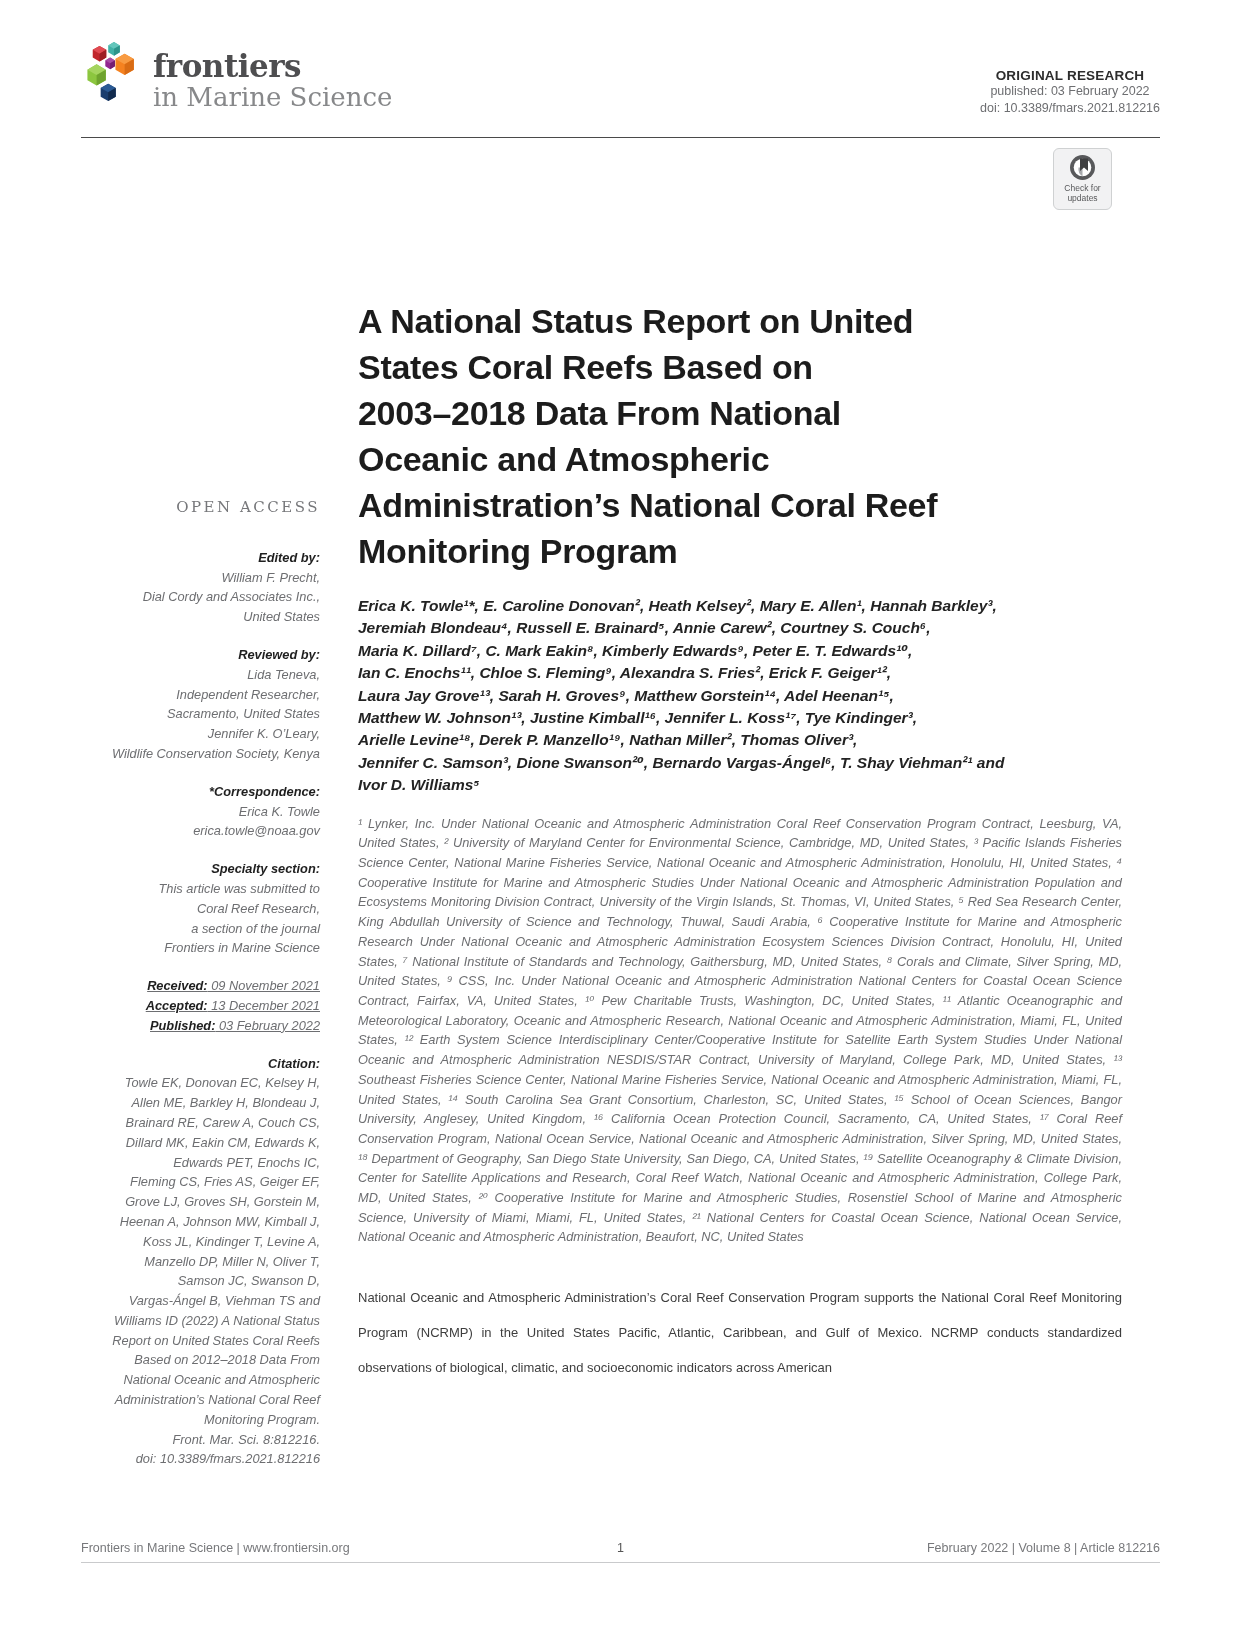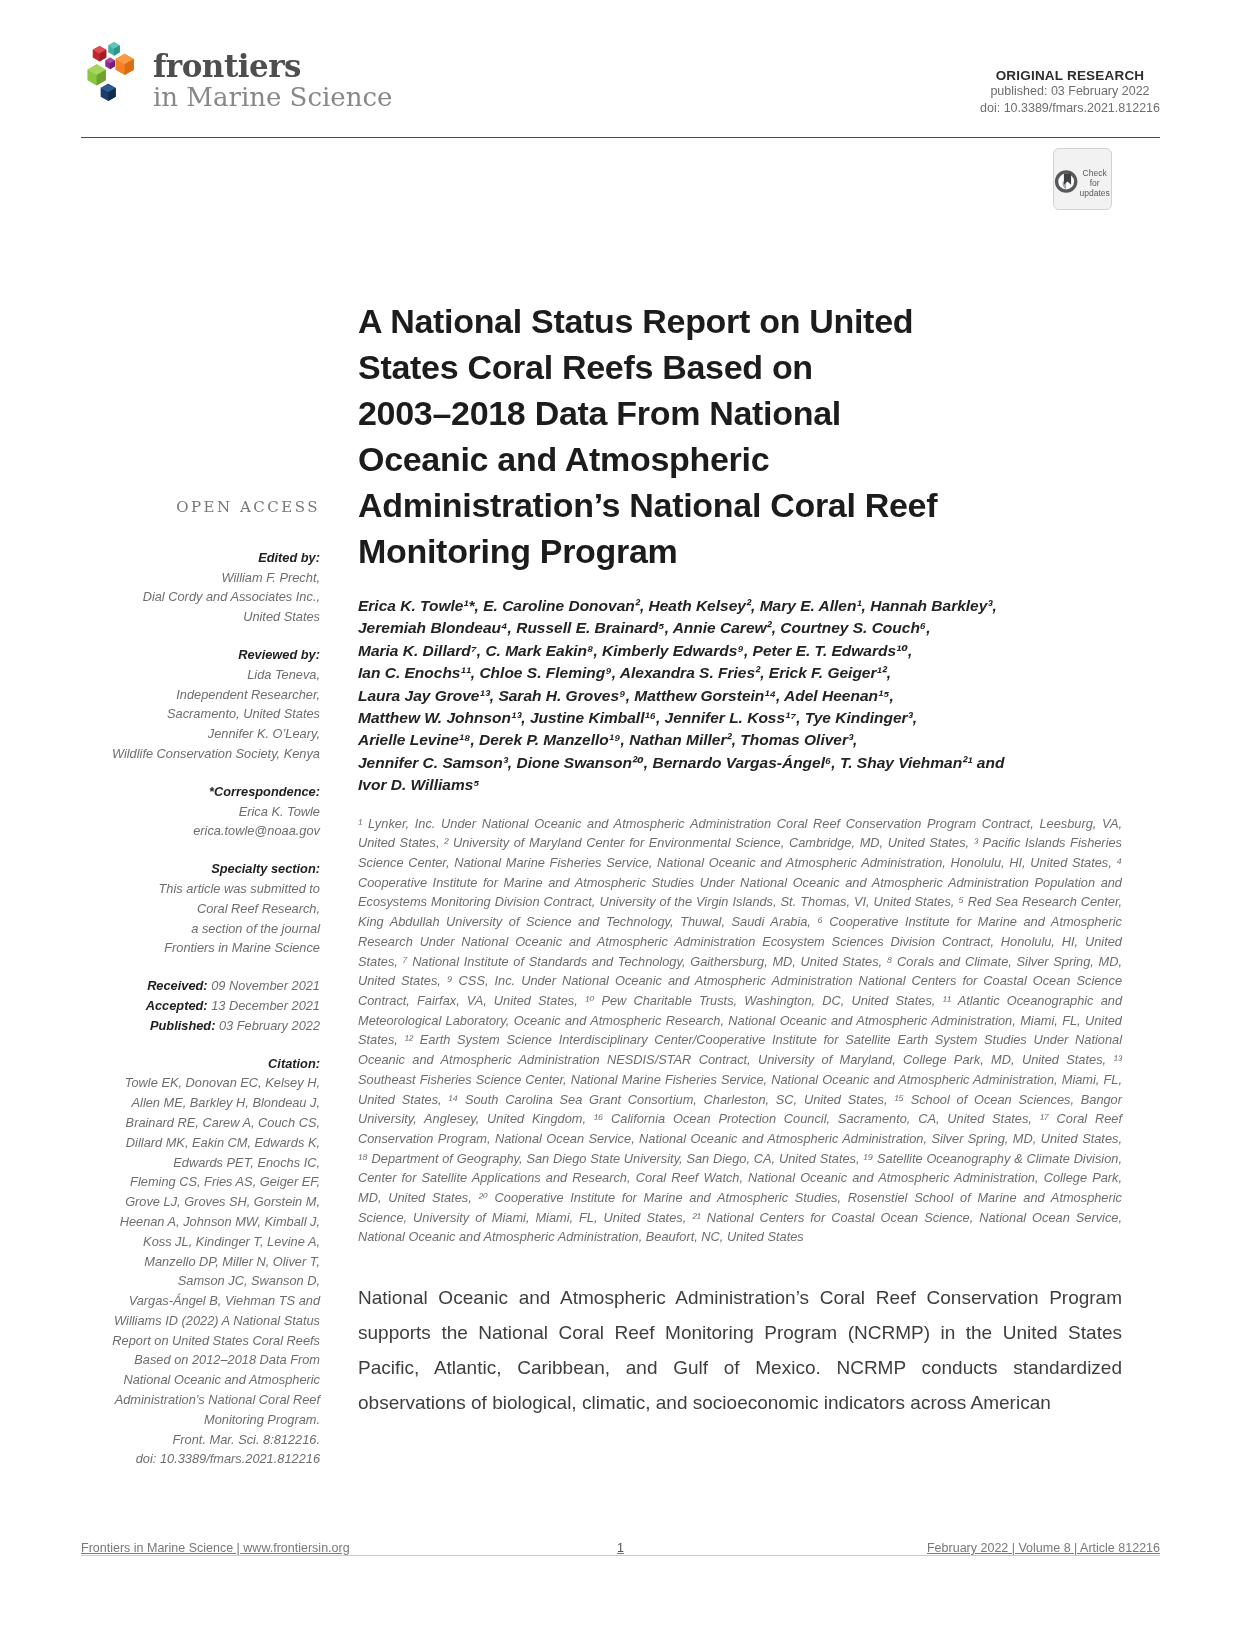--- a/index.html
+++ b/index.html
@@ -27,21 +27,21 @@
   .pub-info { position: absolute; right: 81px; top: 68px; text-align: center; }
   .pub-type { font-size: 13.5px; font-weight: bold; color: #2d2d2d; letter-spacing: 0.2px; }
   .pub-line { font-size: 12.5px; color: #6d6e71; line-height: 17px; }
 
   .masthead-rule { position: absolute; left: 81px; right: 81px; top: 137px; height: 1px; background: #4a4a4a; }
 
   
   .check-badge {
     position: absolute; left: 1053px; top: 148px; width: 59px; height: 62px;
     background: #f2f2f3; border: 1px solid #cfd1d2; border-radius: 6px;
-    display: flex; flex-direction: row; align-items: center; padding-top: 5px;
+    display: flex; flex-direction: column; align-items: center; padding-top: 5px;
     cursor: pointer;
   }
   .check-badge-label {
     font-size: 8.5px; color: #58595b; text-align: center; line-height: 10px;
     white-space: pre-line; margin-top: 2px;
   }
 
   
   .sidebar {
     position: absolute; left: 81px; top: 498px; width: 239px;
@@ -49,51 +49,51 @@
     font-size: 12.8px; font-style: italic; line-height: 19.8px;
   }
   .open-access {
     font-family: "DejaVu Serif", serif; font-style: normal;
     font-size: 15px; letter-spacing: 2.5px; color: #76777a;
     margin-bottom: 30px;
   }
   .side-block { margin-bottom: 18px; }
   .side-label { font-weight: bold; color: #1f1f1f; }
   .side-body { white-space: pre-line; font-style: italic; }
-  .side-dates { margin-bottom: 18px; }
+  .side-dates { margin-bottom: 18px; text-decoration: underline; }
   .side-date-line { line-height: 19.8px; }
 
   
   .main { position: absolute; left: 358px; top: 298px; width: 764px; }
   .article-title {
     font-size: 34px; font-weight: bold; color: #1c1c1c;
     line-height: 46px; letter-spacing: -0.3px; white-space: pre-line;
   }
   .authors {
     margin-top: 21px;
     font-size: 15.5px; font-weight: bold; font-style: italic; color: #232323;
     line-height: 22.4px; white-space: pre-line;
   }
   .affiliations {
     margin-top: 17px;
     font-size: 12.8px; font-style: italic; color: #6d6e71;
     line-height: 19.7px; text-align: justify;
   }
   .abstract-start {
     margin-top: 33px;
-    font-size: 19px; color: #3e3e3e;
+    font-size: 13px; color: #3e3e3e;
     line-height: 35px; text-align: justify;
   }
 
   
   .footer {
     position: absolute; left: 81px; right: 81px; top: 1541px;
     display: flex; justify-content: space-between; align-items: baseline;
     font-size: 12.5px; color: #77787b;
-    border-bottom: 1px solid #c9cacc; text-decoration: underline;
+    padding-bottom: 7px; border-bottom: 1px solid #c9cacc;
   }
   .footer-left { flex: 1; text-align: left; }
   .footer-page { flex: 0 0 auto; color: #555; text-align: center; }
   .footer-right { flex: 1; text-align: right; }
 </style>
 </head>
 <body>
 
 <div class="page">
 

